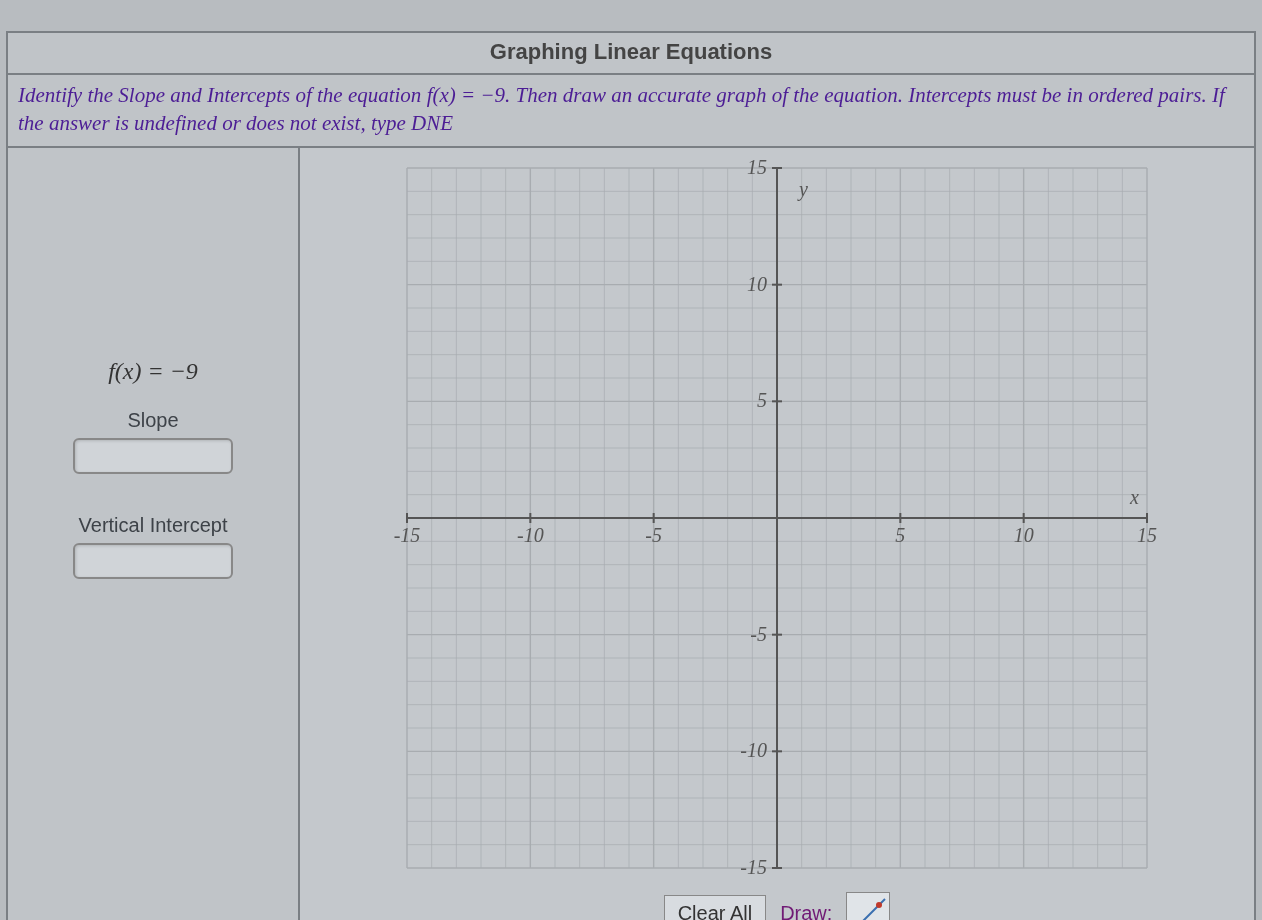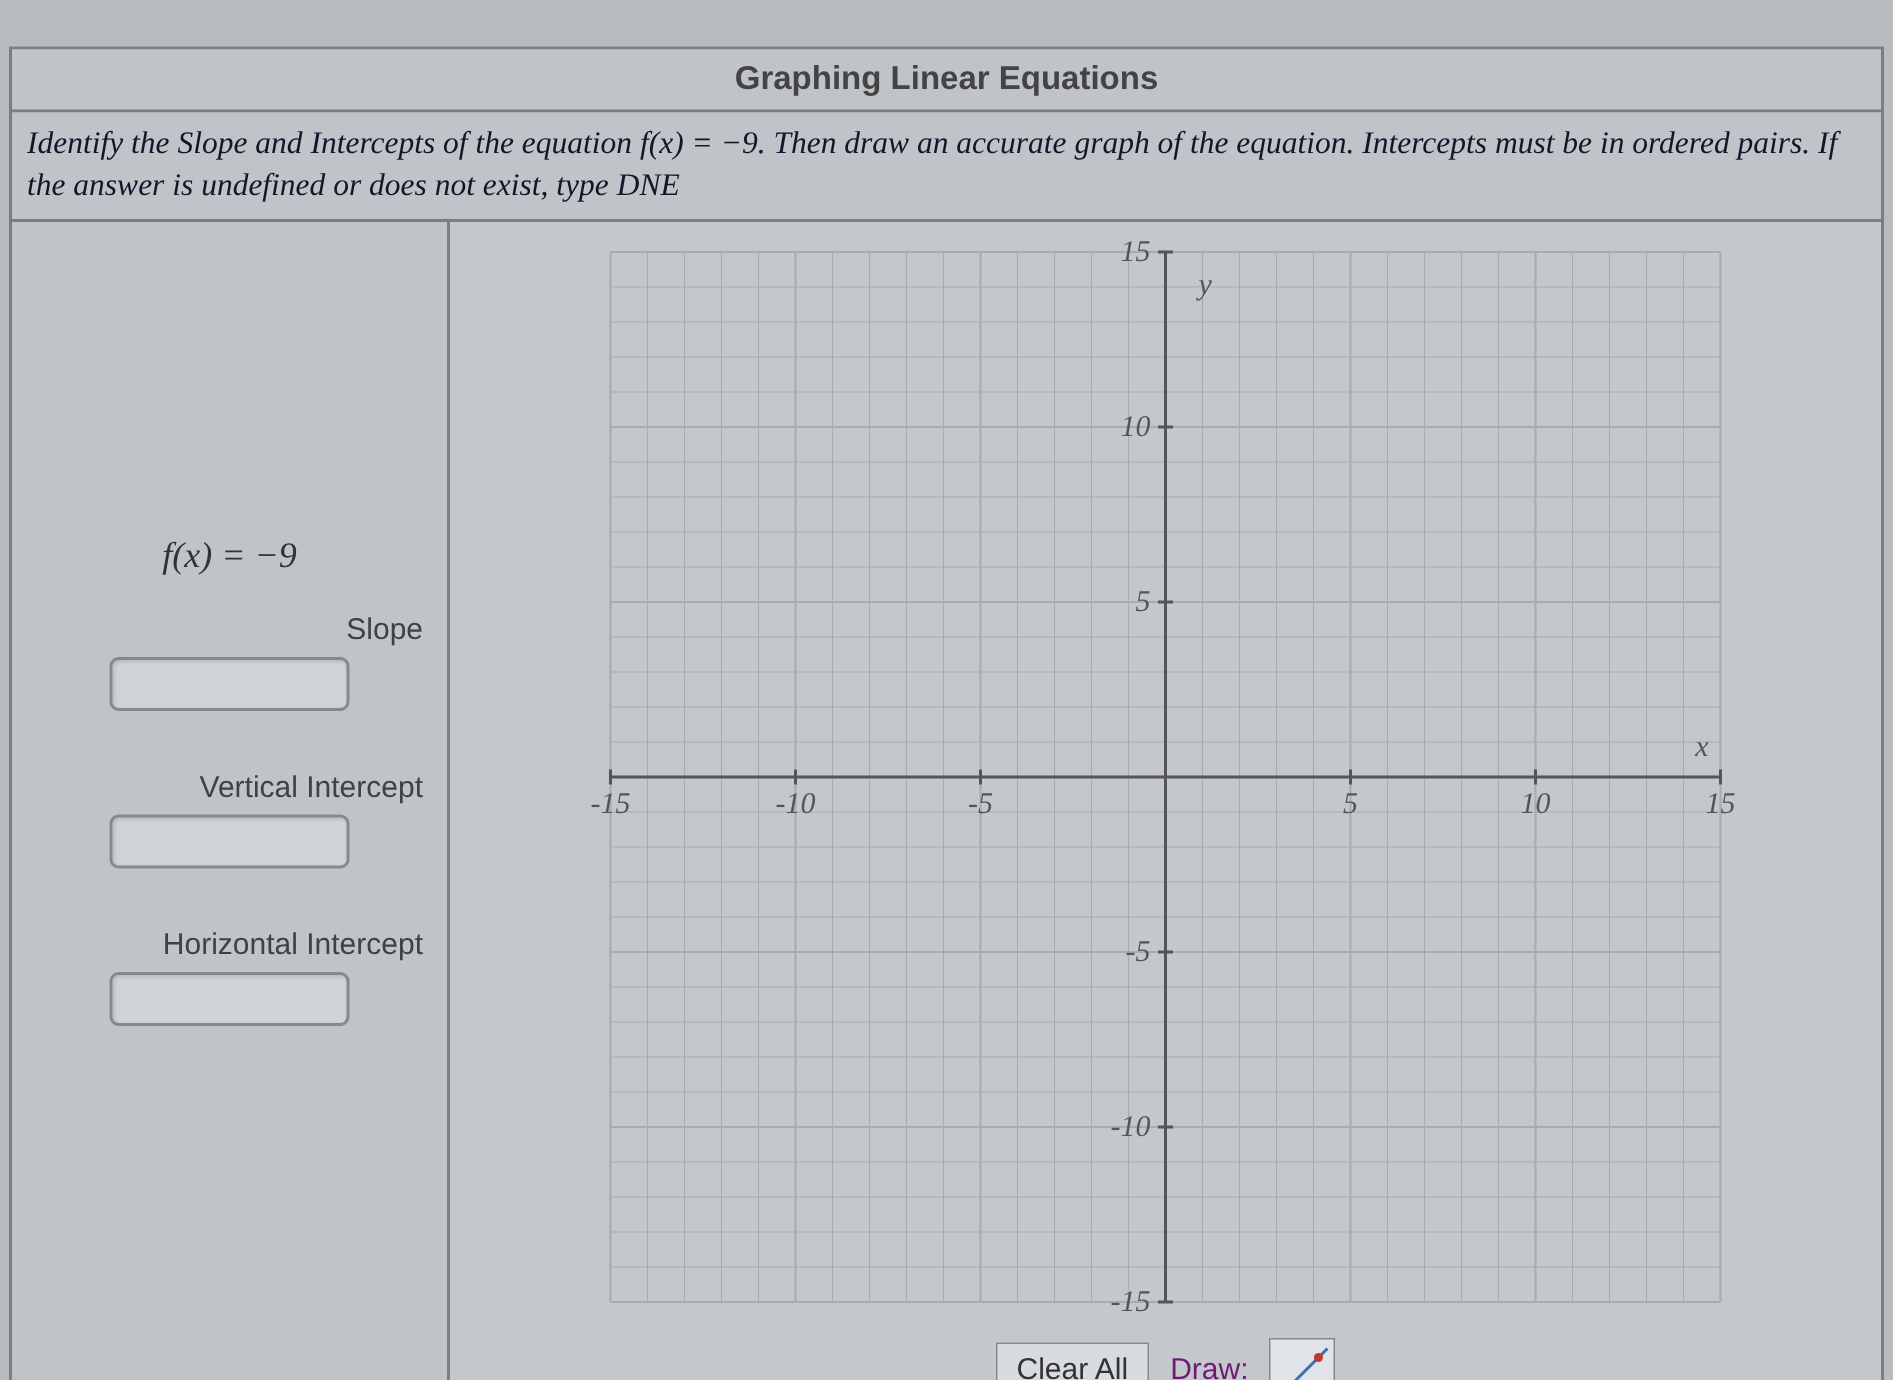--- a/index.html
+++ b/index.html
@@ -27,21 +27,21 @@
     color: #444;
     font-family: Verdana, Geneva, sans-serif;
   }
   .instructions {
     font-style: italic;
     font-size: 21px;
     line-height: 1.35;
     padding: 6px 10px 8px 10px;
     border-bottom: 2px solid #7a7f84;
     background: #c0c4c8;
-    color: #0f172a;
+    color: #4c1d95;
     font-family: Georgia, serif;
   }
   .fx-inline { font-style: italic; font-family: 'Times New Roman', serif; }
   .body-row { display: flex; }
   .left-panel {
     width: 292px;
     border-right: 2px solid #7a7f84;
     padding: 20px 16px;
     text-align: center;
     background: #c0c4c8;
@@ -53,21 +53,20 @@
     margin-top: 190px;
     margin-bottom: 24px;
     color: #333;
   }
   .label {
     font-size: 20px;
     margin-top: 18px;
     margin-bottom: 6px;
     font-family: Verdana, Geneva, sans-serif;
     color: #3d4248;
-    text-align: right;
   }
   .field {
     display: inline-block;
     width: 160px;
     height: 36px;
     border: 2px solid #888;
     border-radius: 6px;
     background: #d0d4d8;
     box-shadow: inset 1px 1px 3px rgba(0,0,0,0.15);
     font-size: 18px;
@@ -154,24 +153,20 @@
       <div class="group">
         <div class="label">Slope</div>
         <input class="field" value="" style="">
       </div>
 
       <div class="group">
         <div class="label">Vertical Intercept</div>
         <input class="field" value="" style="">
       </div>
 
-      <div class="group">
-        <div class="label">Horizontal Intercept</div>
-        <input class="field" value="" style="">
-      </div>
     </div>
 
     <div class="graph-panel">
       <div class="graph-wrap">
         <svg class="grid" id="grid-svg" width="780" height="740">
             <line x1="20" y1="20" x2="20" y2="720" stroke="#a8acb0" stroke-width="1.4"></line>
             <line x1="44.66666666666667" y1="20" x2="44.66666666666667" y2="720" stroke="#a8acb0" stroke-width="0.7"></line>
             <line x1="69.33333333333334" y1="20" x2="69.33333333333334" y2="720" stroke="#a8acb0" stroke-width="0.7"></line>
             <line x1="94" y1="20" x2="94" y2="720" stroke="#a8acb0" stroke-width="0.7"></line>
             <line x1="118.66666666666667" y1="20" x2="118.66666666666667" y2="720" stroke="#a8acb0" stroke-width="0.7"></line>

